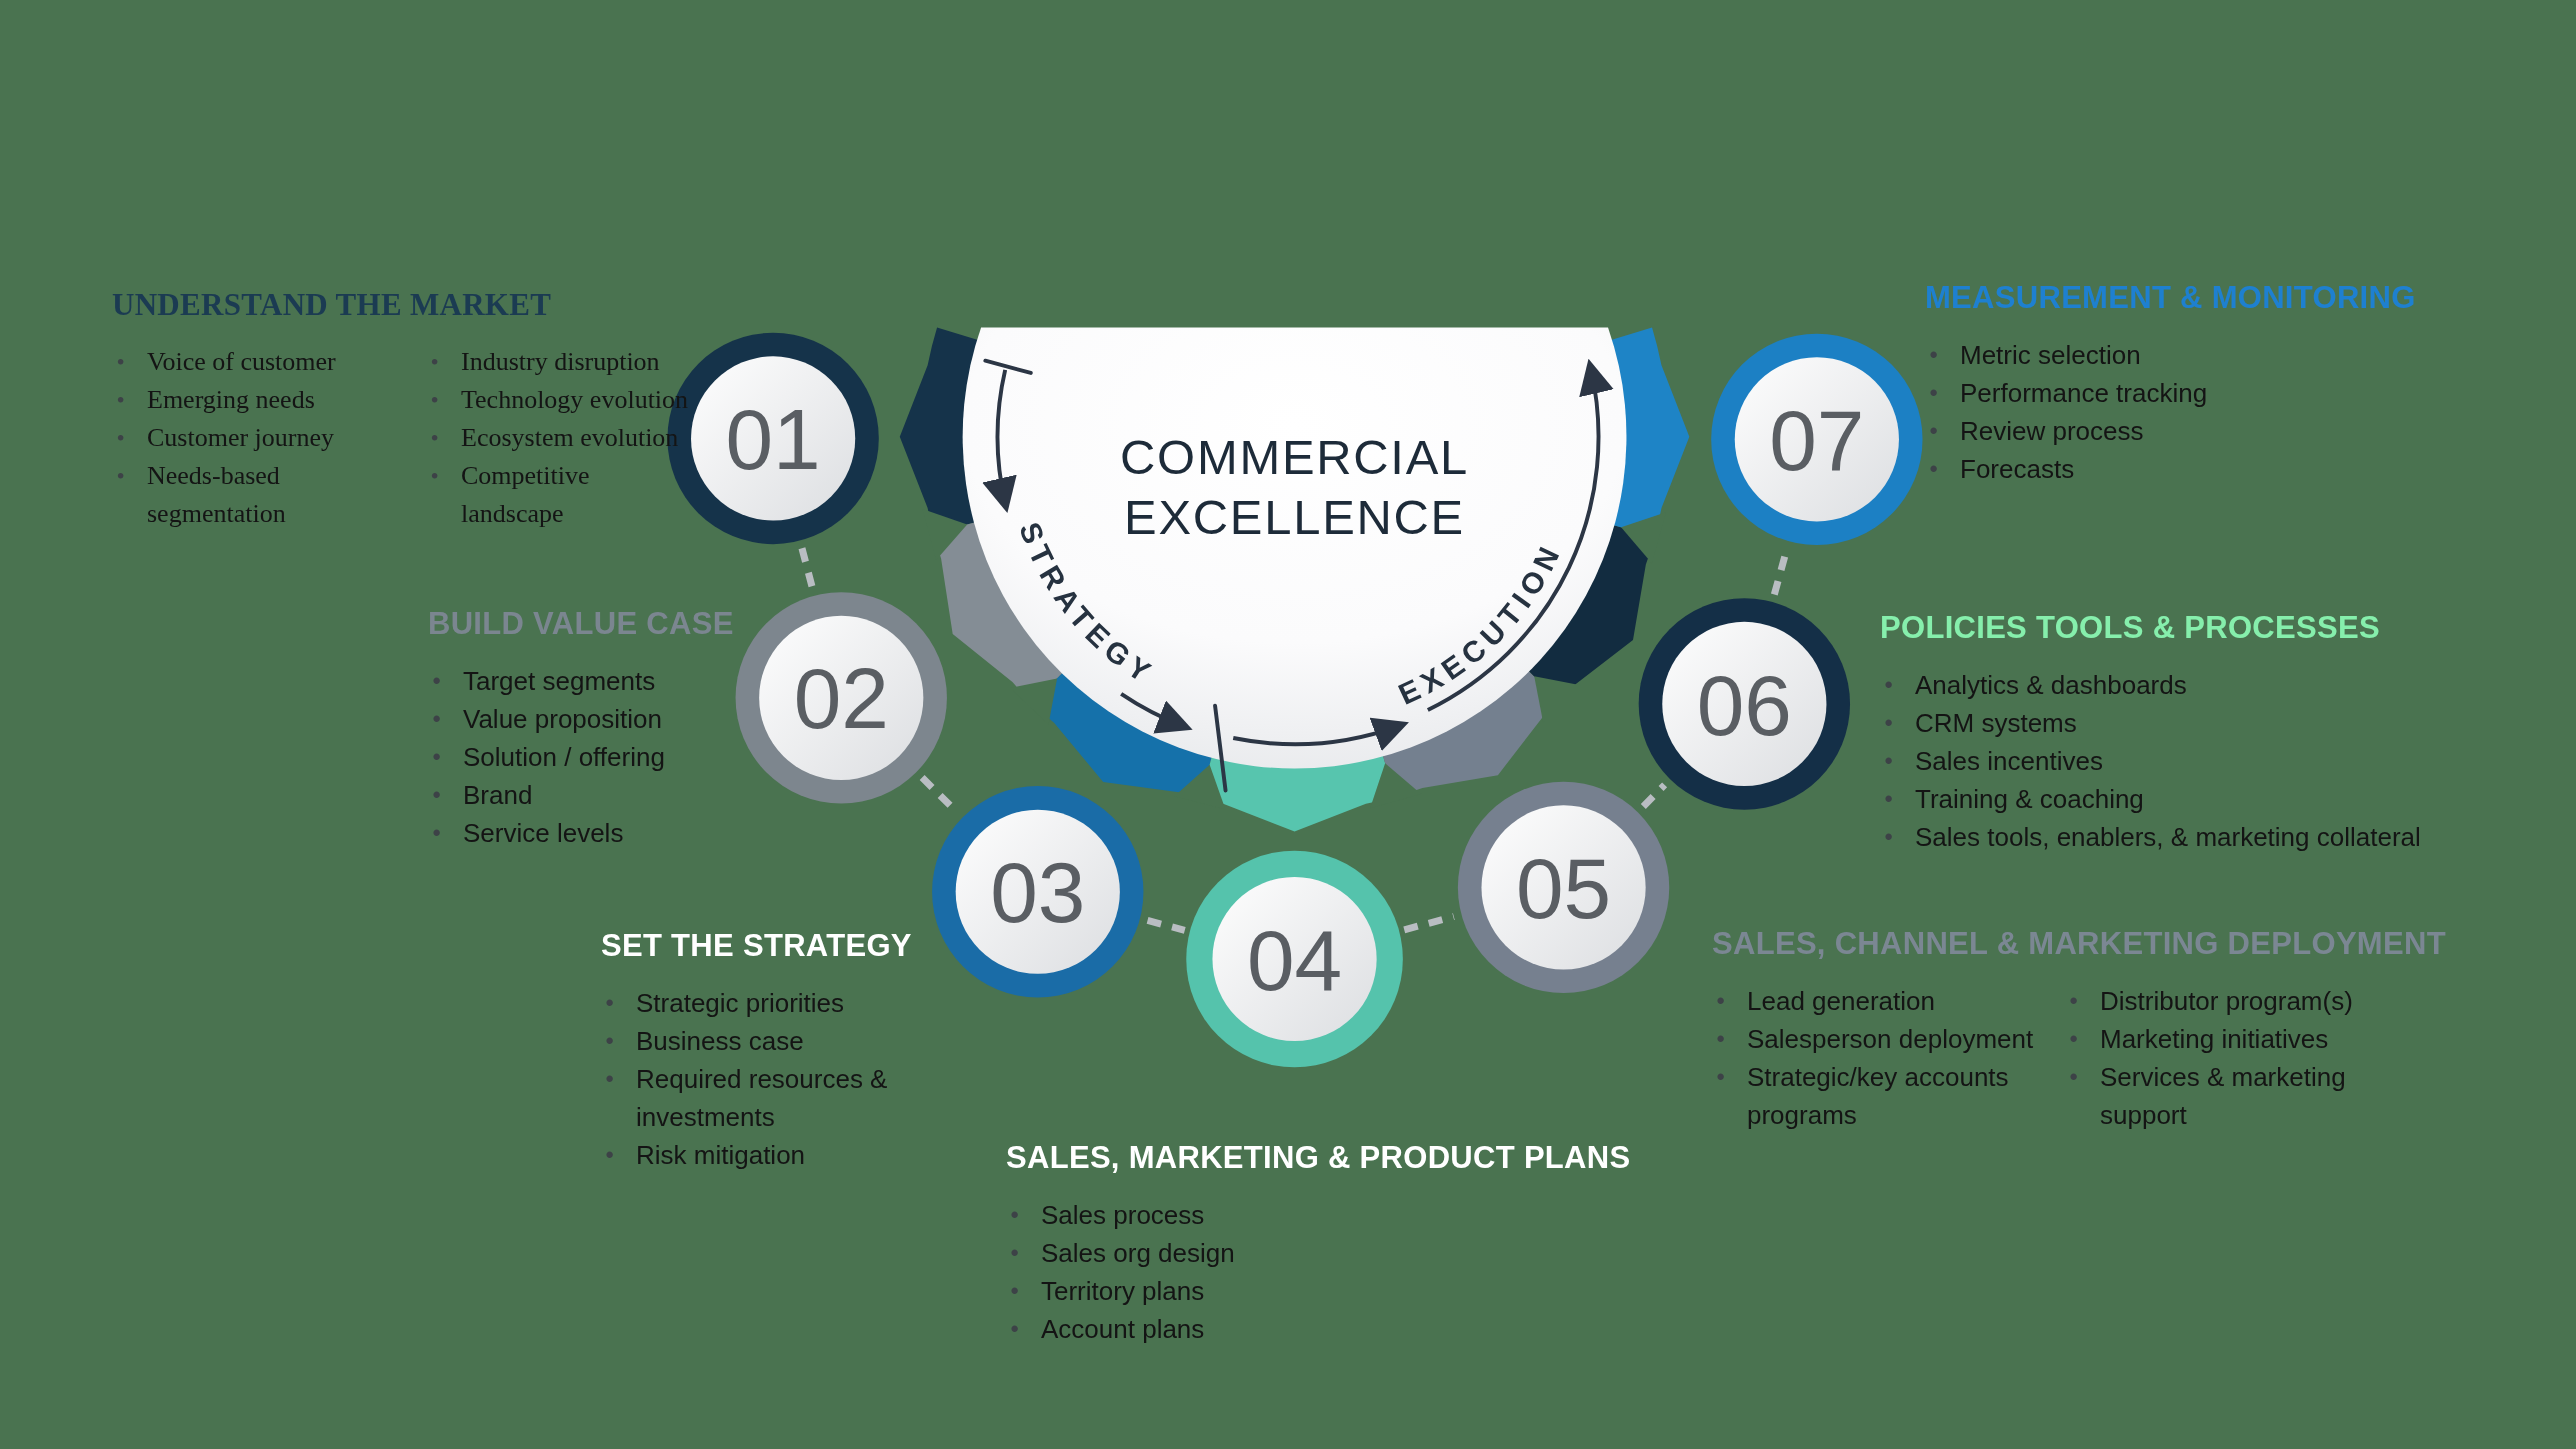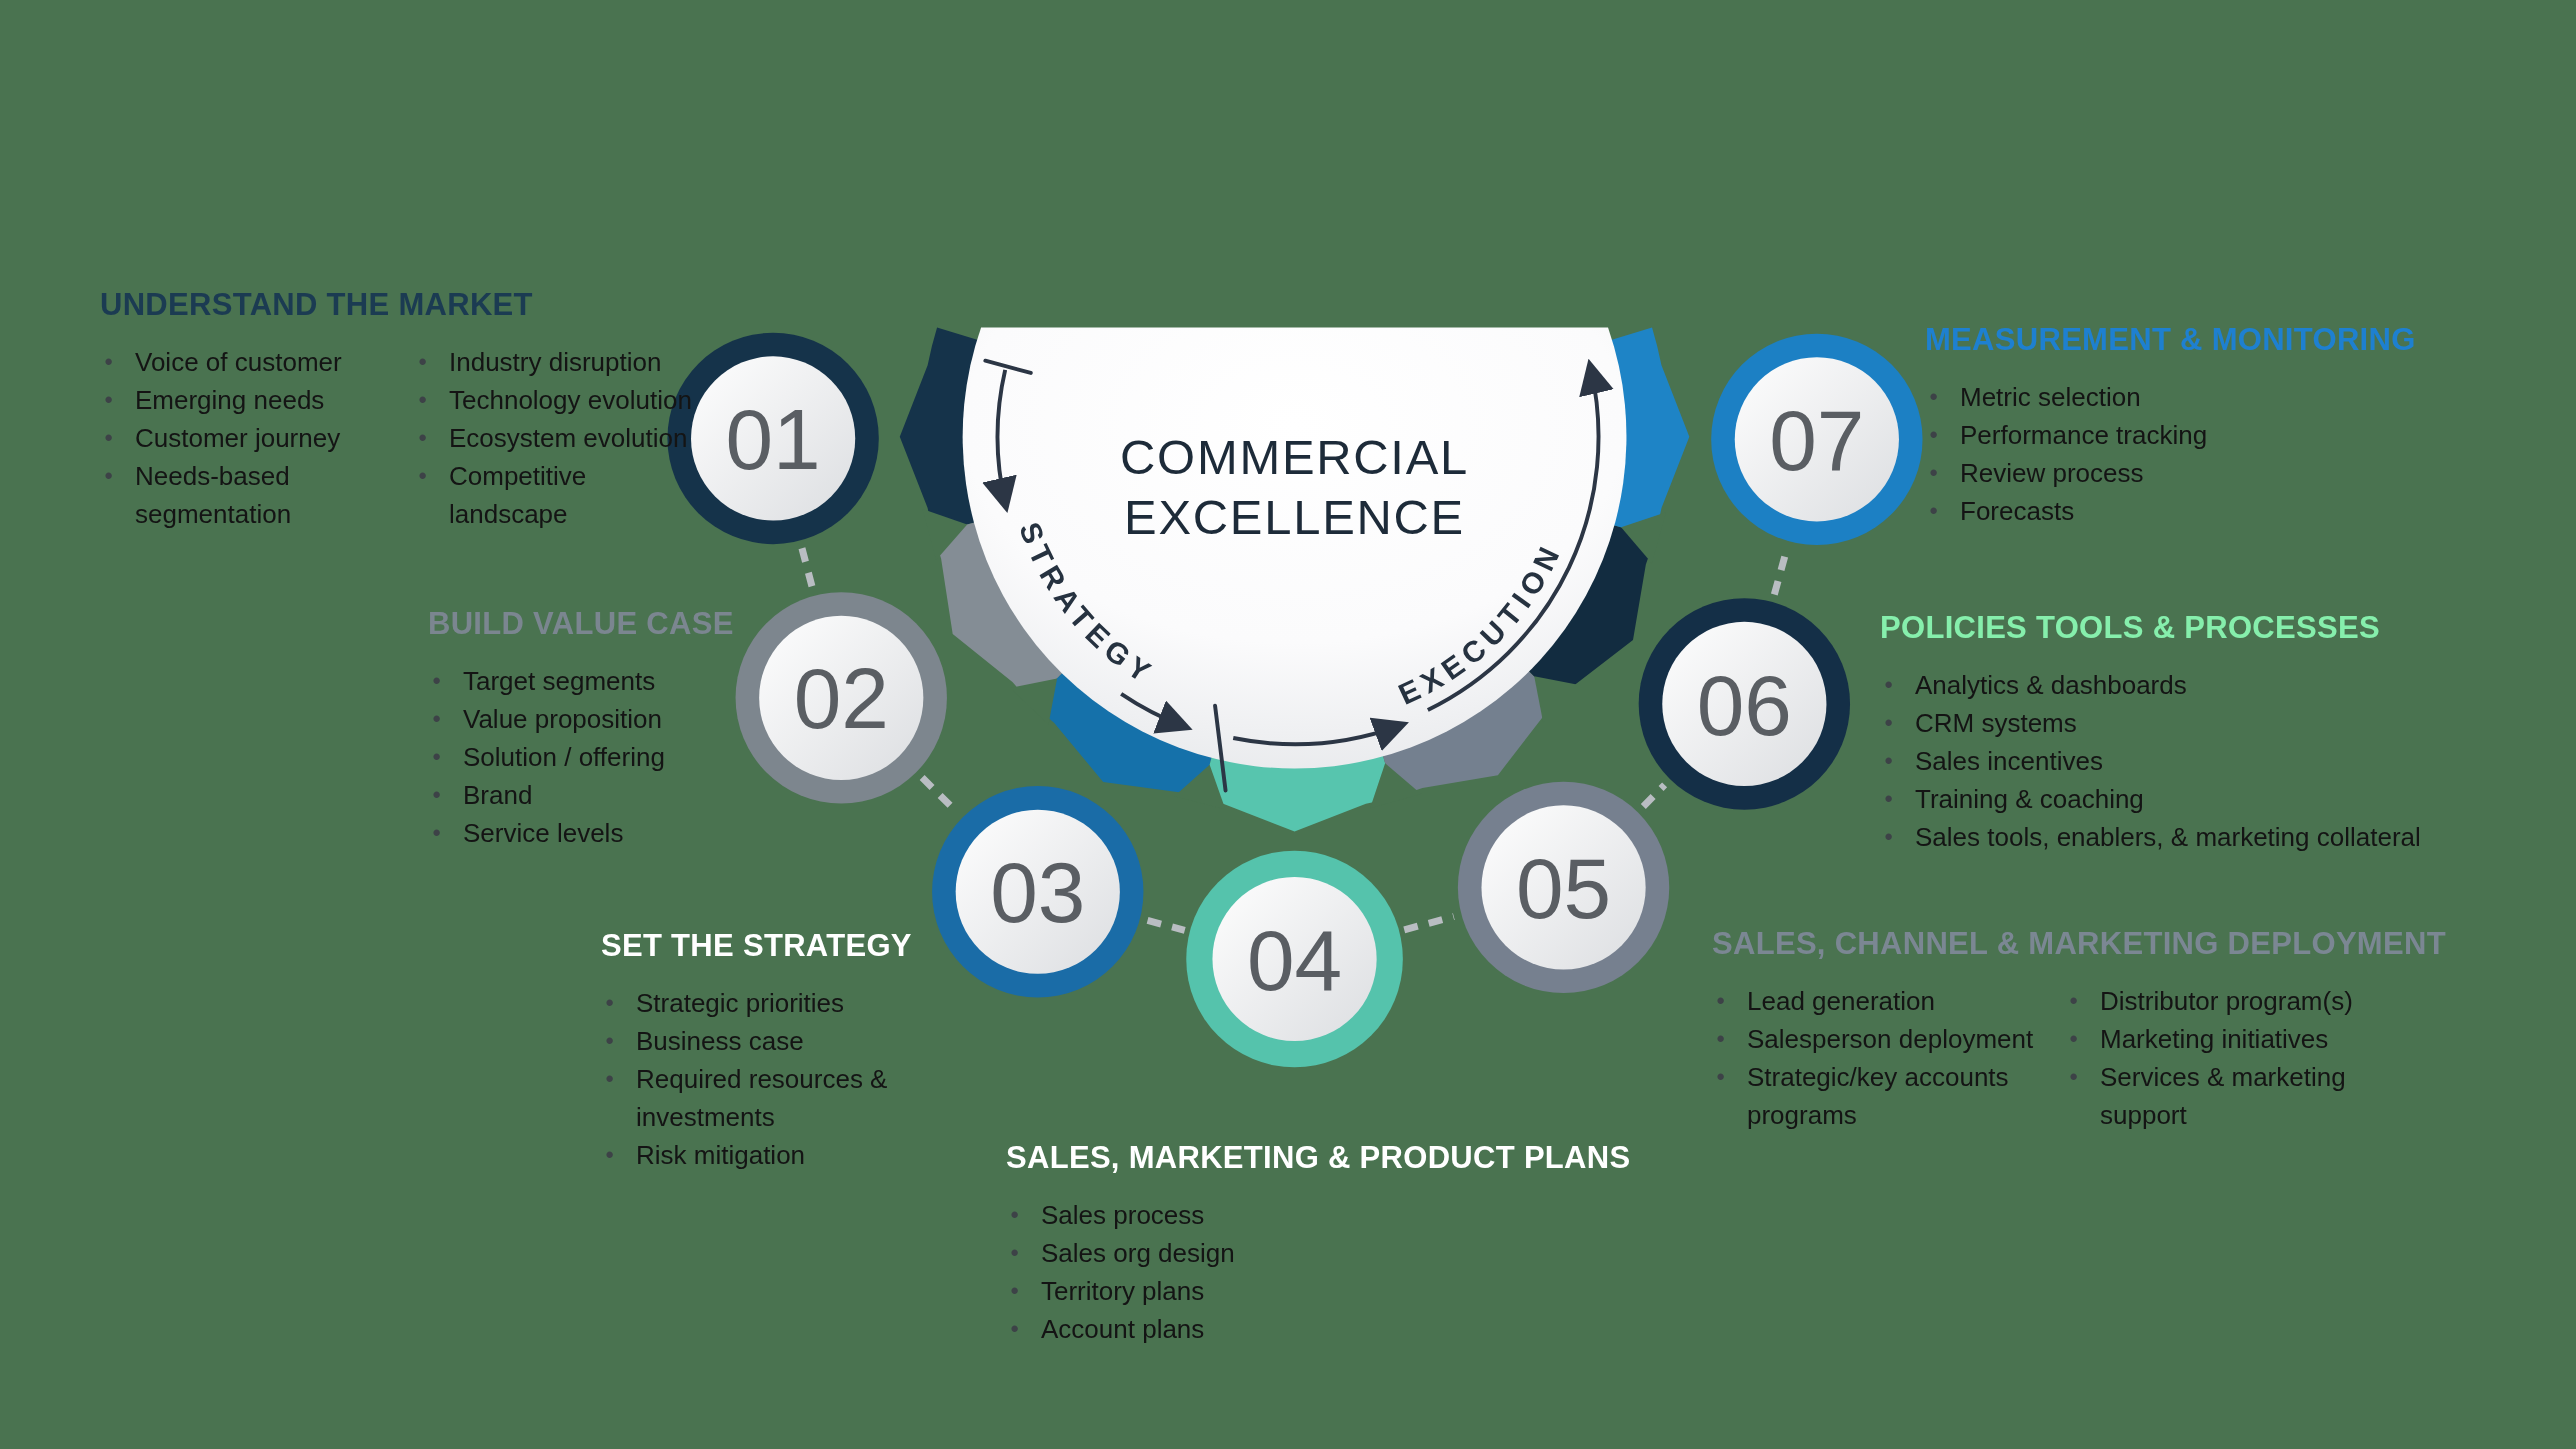--- a/index.html
+++ b/index.html
@@ -136,21 +136,21 @@
       <circle cx="1997" cy="806" r="94" fill="url(#numGrad)"></circle>
       <text class="step-num" x="1997" y="806" dy="35" text-anchor="middle">06</text>
     </g>
     <g>
       <circle cx="2080" cy="503" r="121" fill="#1c80c4"></circle>
       <circle cx="2080" cy="503" r="94" fill="url(#numGrad)"></circle>
       <text class="step-num" x="2080" y="503" dy="35" text-anchor="middle">07</text>
     </g>
   </svg>
 
-  <div class="section" style="left:100px; top:287px;">
+  <div class="section" style="left:112px; top:287px;font-family:Liberation Serif, serif;">
     <h2 class="sec-title" style="color: rgb(27, 59, 82);">UNDERSTAND THE MARKET</h2>
     <div class="cols">
       <ul class="blist" style="width:314px;">
           <li>Voice of customer</li>
           <li>Emerging needs</li>
           <li>Customer journey</li>
           <li>Needs-based
 segmentation</li>
         </ul>
       <ul class="blist">
@@ -225,21 +225,21 @@
       <ul class="blist">
           <li>Analytics &amp; dashboards</li>
           <li>CRM systems</li>
           <li>Sales incentives</li>
           <li>Training &amp; coaching</li>
           <li>Sales tools, enablers, &amp; marketing collateral</li>
         </ul>
     </div>
   </div>
 
-  <div class="section" style="left:1925px; top:280px;margin-top:42px;">
+  <div class="section" style="left:1925px; top:280px;">
     <h2 class="sec-title" style="color: rgb(30, 128, 208);">MEASUREMENT &amp; MONITORING</h2>
     <div class="cols">
       <ul class="blist">
           <li>Metric selection</li>
           <li>Performance tracking</li>
           <li>Review process</li>
           <li>Forecasts</li>
         </ul>
     </div>
   </div>

